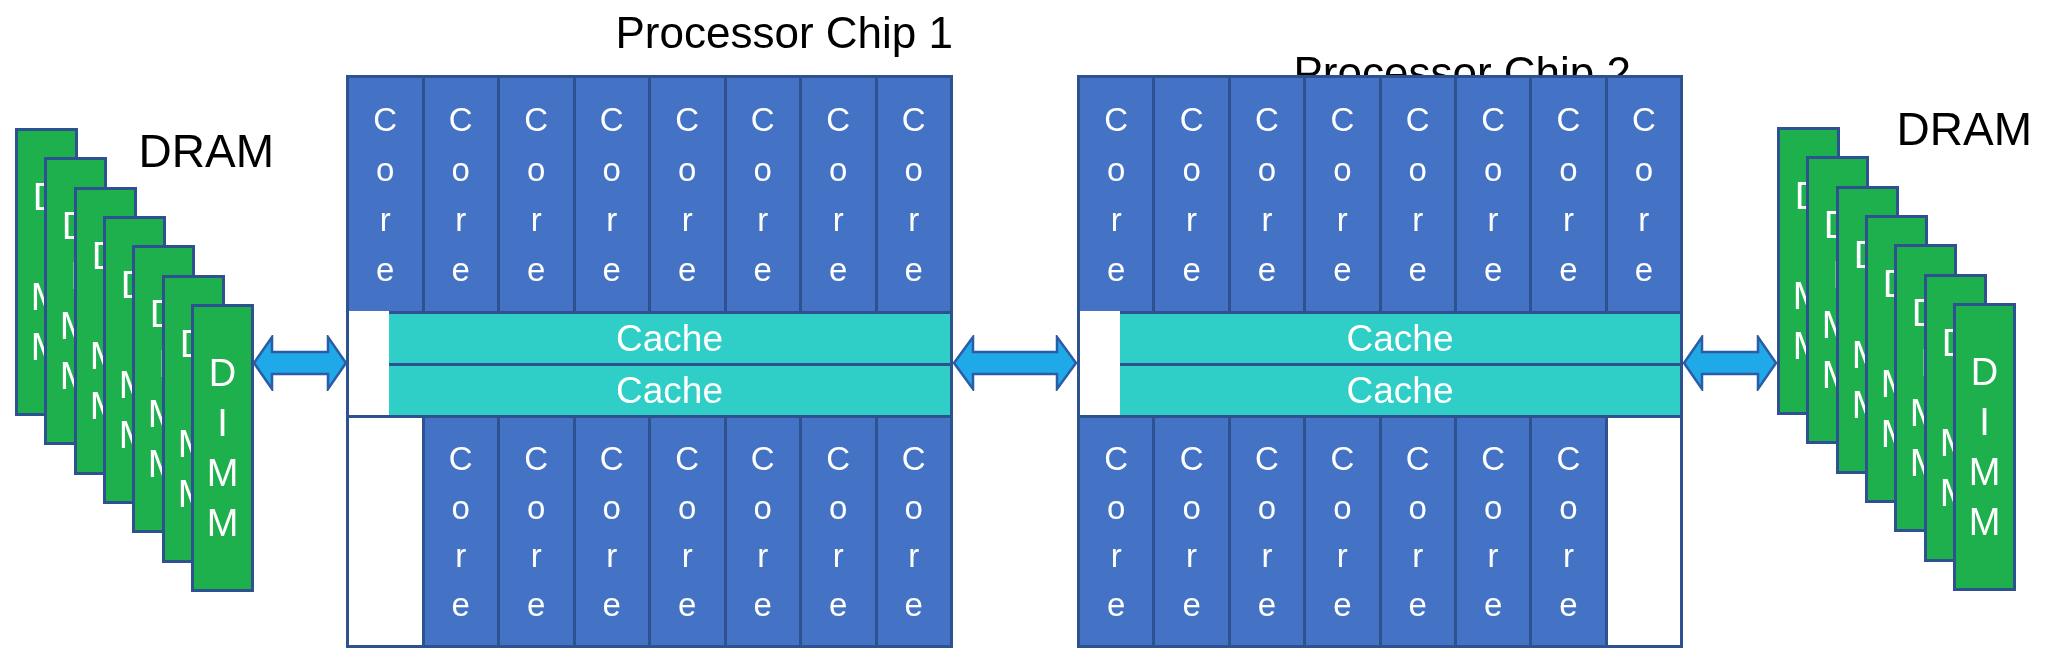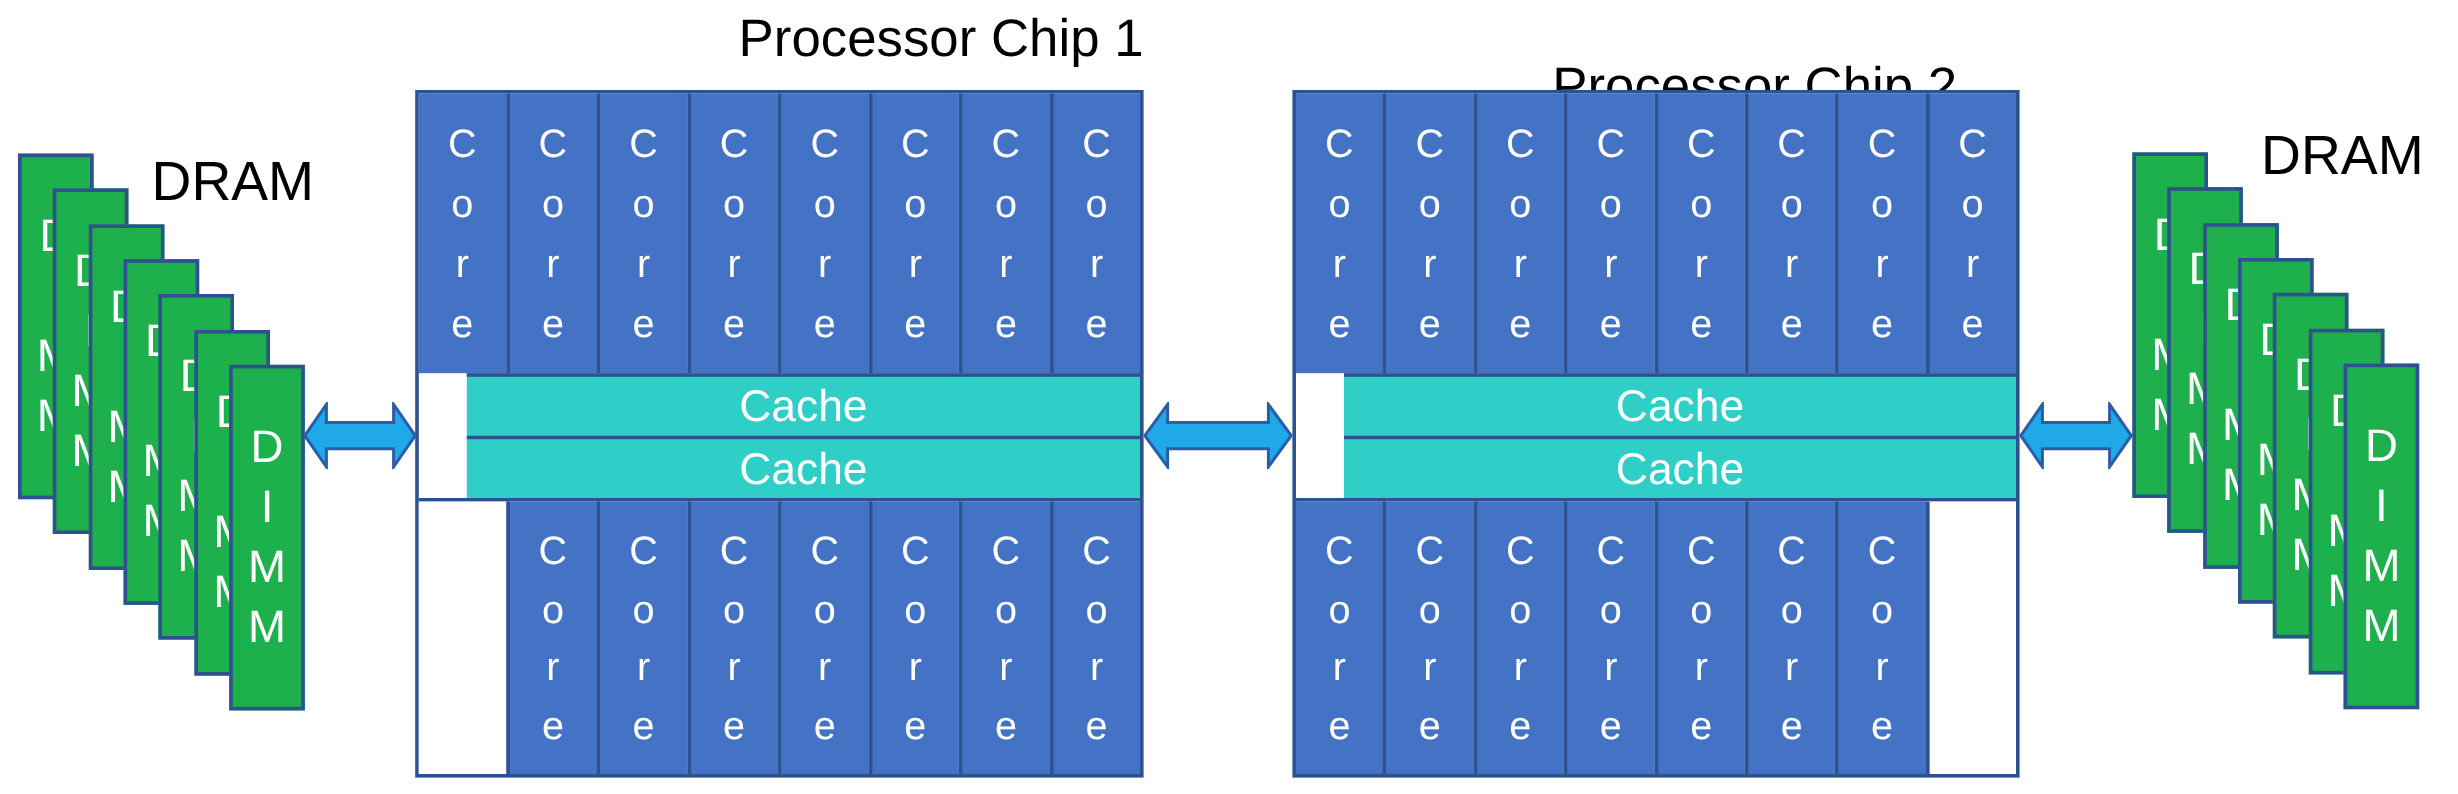--- a/index.html
+++ b/index.html
@@ -10,21 +10,21 @@
   
   .chip-title{
     position:absolute;top:8px;height:50px;line-height:50px;
     text-align:right;font-size:44px;color:var(--title-color);
     white-space:nowrap;
   }
   #title-1{left:346px;width:607px;}
   #title-2{left:1025px;width:606px;margin-top:40px;}
   .dram-label{
     position:absolute;font-size:46px;line-height:46px;color:var(--title-color);
-    white-space:nowrap;text-align:center;width:160px;
+    white-space:nowrap;text-align:right;width:160px;
   }
   #dram-label-left{left:114px;top:128px;}
   #dram-label-right{left:1872px;top:106px;}
   
   .chip{
     position:absolute;top:75px;height:573px;box-sizing:border-box;
     border:3px solid var(--border);background:#fff;
     display:flex;flex-direction:column;
   }
   #chip-1{left:346px;width:607px;}

